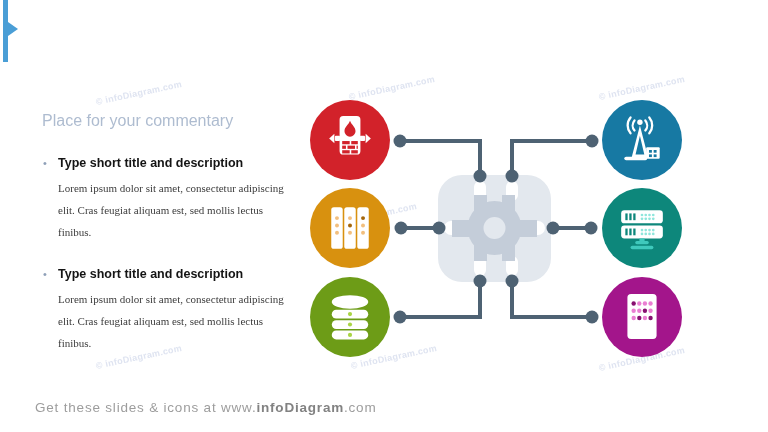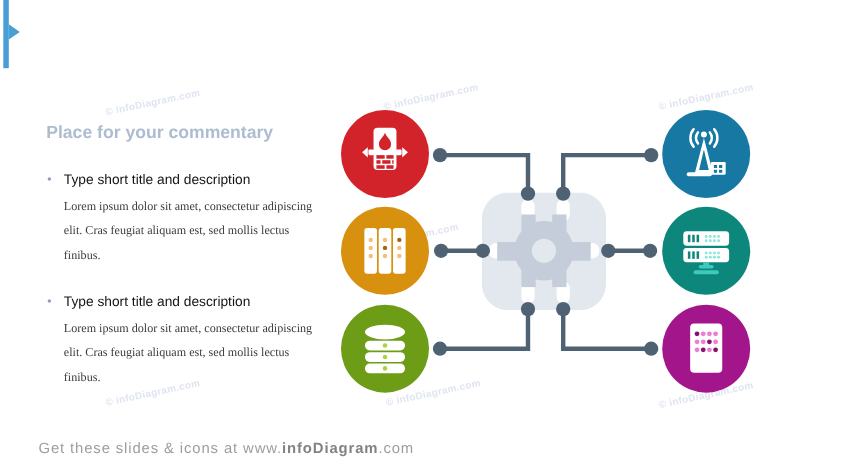--- a/index.html
+++ b/index.html
@@ -11,24 +11,24 @@
   
   .accent-bar { position:absolute; left:3px; top:0; width:5px; height:62px; }
   .accent-arrow { position:absolute; left:8px; top:22px; width:0; height:0;
     border-top:7px solid transparent; border-bottom:7px solid transparent;
     border-left:10px solid #4a9ed6; }
   
   .title { position:absolute; left:38px; top:16px; font-size:23px; color:#2d2d2d;
     letter-spacing:0.2px; white-space:nowrap; }
   
   .commentary { position:absolute; left:42px; top:112px; width:244px; }
-  .commentary-heading { font-size:16px; color:#aebcd0; margin:0 0 26px 0; font-weight:700; }
+  .commentary-heading { font-size:16px; color:#aebcd0; margin:0 0 26px 0; font-weight:400; }
   .bullet-item { position:relative; padding-left:16px; margin-bottom:24px; }
   .bullet-dot { position:absolute; left:1px; top:1px; color:#8fa0b8; font-size:11px; }
-  .bullet-title { font-size:12.5px; font-weight:normal; color:#141414; margin-bottom:7px; }
+  .bullet-title { font-size:12.5px; font-weight:bold; color:#141414; margin-bottom:7px; }
   .bullet-body { font-size:11px; color:#3c3c3c; line-height:2.0; width:238px;font-family:Liberation Serif, serif; }
   
   .diagram { position:absolute; left:0; top:0; width:768px; height:432px; }
   .connectors { position:absolute; left:0; top:0; z-index:1; }
   .hub { position:absolute; left:438px; top:175px; width:113px; height:107px; z-index:0; }
   .node { position:absolute; width:80px; height:80px; border-radius:50%;
     display:flex; align-items:center; justify-content:center; z-index:2; }
   .node svg { width:50px; height:50px; display:block; }
   .node-top-left     { left:310px; top:100px; }
   .node-middle-left  { left:310px; top:188px; }

